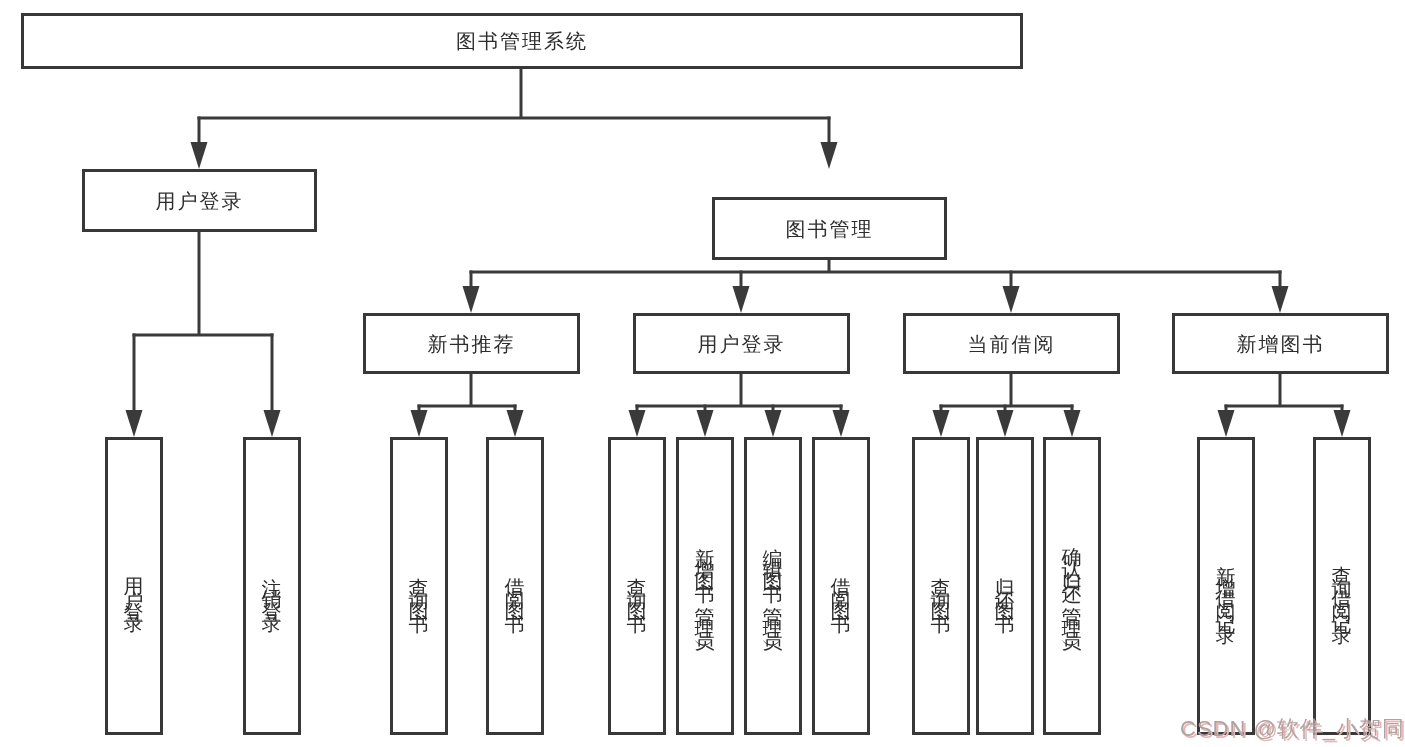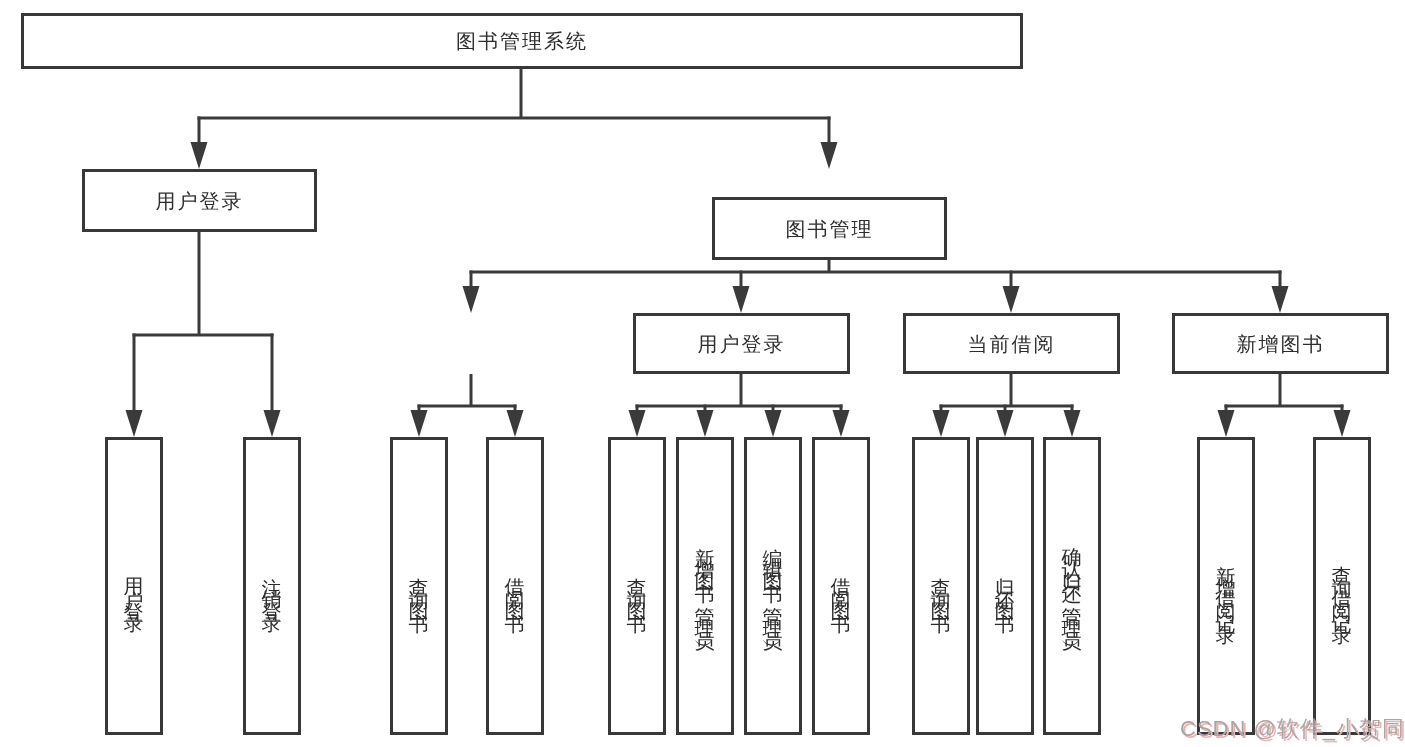--- a/index.html
+++ b/index.html
@@ -126,20 +126,21 @@
       <polygon points="1217.5,410 1234.5,410 1226,437"></polygon>
       <line x1="1342" y1="404.5" x2="1342" y2="419"></line>
       <polygon points="1333.5,410 1350.5,410 1342,437"></polygon>
     </svg>
 
   <div class="box n-root">图书管理系统</div>
 
   <div class="box n-user">用户登录</div>
   <div class="box n-book">图书管理</div>
 
+  <div class="box n-new">新书推荐</div>
   <div class="box n-borrow">用户登录</div>
   <div class="box n-current">当前借阅</div>
   <div class="box n-record">新增图书</div>
 
   <div class="box vbox leaf lf-a1">用户登录</div>
   <div class="box vbox leaf lf-a2">注销登录</div>
 
   <div class="box vbox leaf lf-b1">查询图书</div>
   <div class="box vbox leaf lf-b2">借阅图书</div>
 

